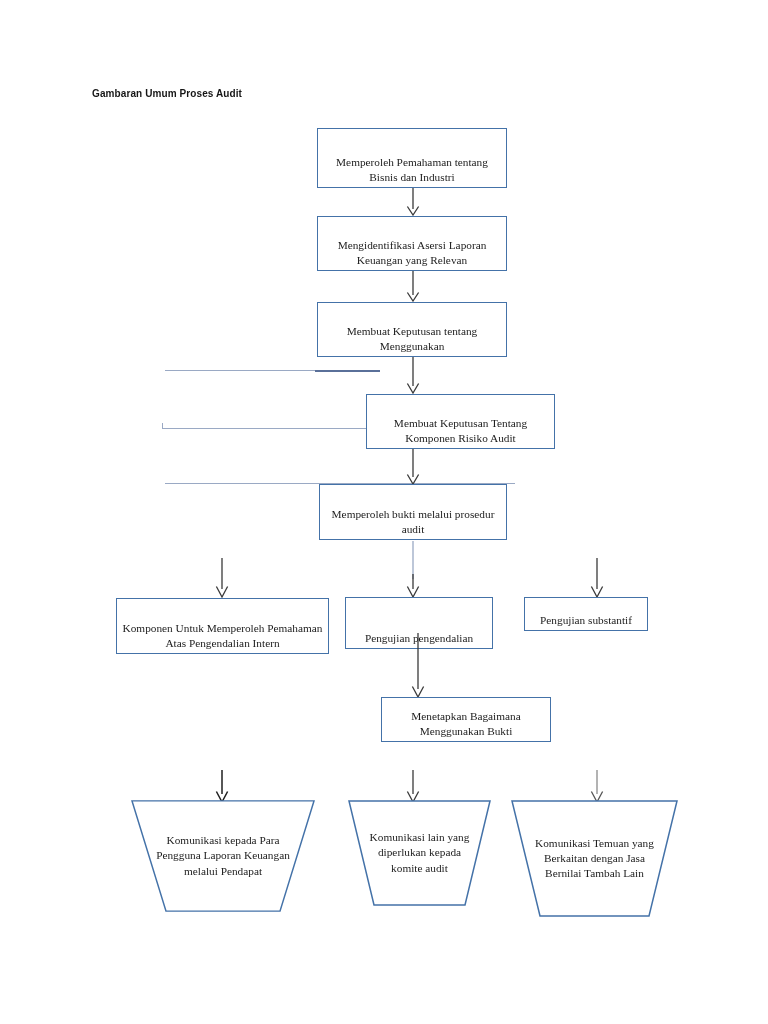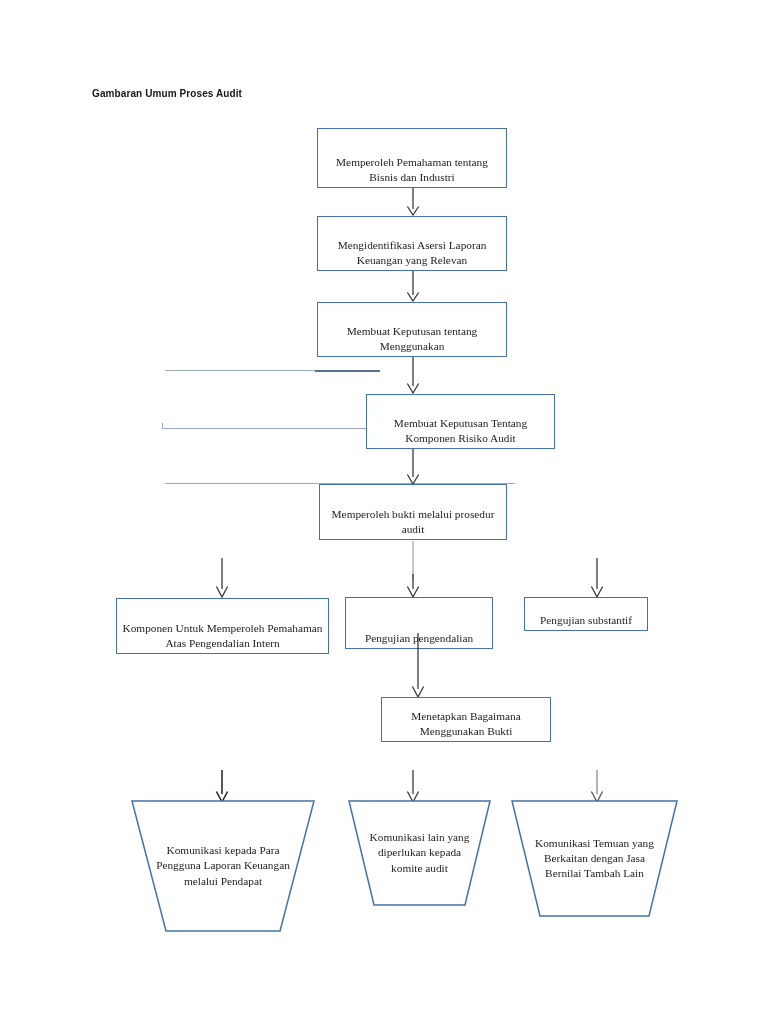--- a/index.html
+++ b/index.html
@@ -175,21 +175,21 @@
   </svg>
   <svg class="arrow" style="left:404px; top:770px;" width="18" height="33" viewBox="0 0 18 33">
     <line x1="9" y1="0" x2="9" y2="24" stroke="#3a3a3a" stroke-width="1.3"></line>
     <path d="M3.4 21.5 L9 32 L14.6 21.5" fill="none" stroke="#3a3a3a" stroke-width="1.3"></path>
   </svg>
   <svg class="arrow" style="left:588px; top:770px;" width="18" height="33" viewBox="0 0 18 33">
     <line x1="9" y1="0" x2="9" y2="24" stroke="#8a8a8a" stroke-width="1.3"></line>
     <path d="M3.4 21.5 L9 32 L14.6 21.5" fill="none" stroke="#555555" stroke-width="1.3"></path>
   </svg>
 
-  <div class="trap" style="left:131px; top:800px; width:184px; height:132px;">
+  <div class="trap" style="left:131px; top:800px; width:184px; height:112px;">
     <svg class="trapshape" viewBox="0 0 184 124" preserveAspectRatio="none">
       <polygon points="1,1 183,1 149,123 35,123" fill="#ffffff" stroke="#4472a8" stroke-width="1.5"></polygon>
     </svg>
     <span class="traptext">Komunikasi kepada Para Pengguna Laporan Keuangan melalui Pendapat</span>
   </div>
 
   <div class="trap" style="left:348px; top:800px; width:143px; height:106px;">
     <svg class="trapshape" viewBox="0 0 143 106" preserveAspectRatio="none">
       <polygon points="1,1 142,1 117,105 26,105" fill="#ffffff" stroke="#4472a8" stroke-width="1.5"></polygon>
     </svg>

